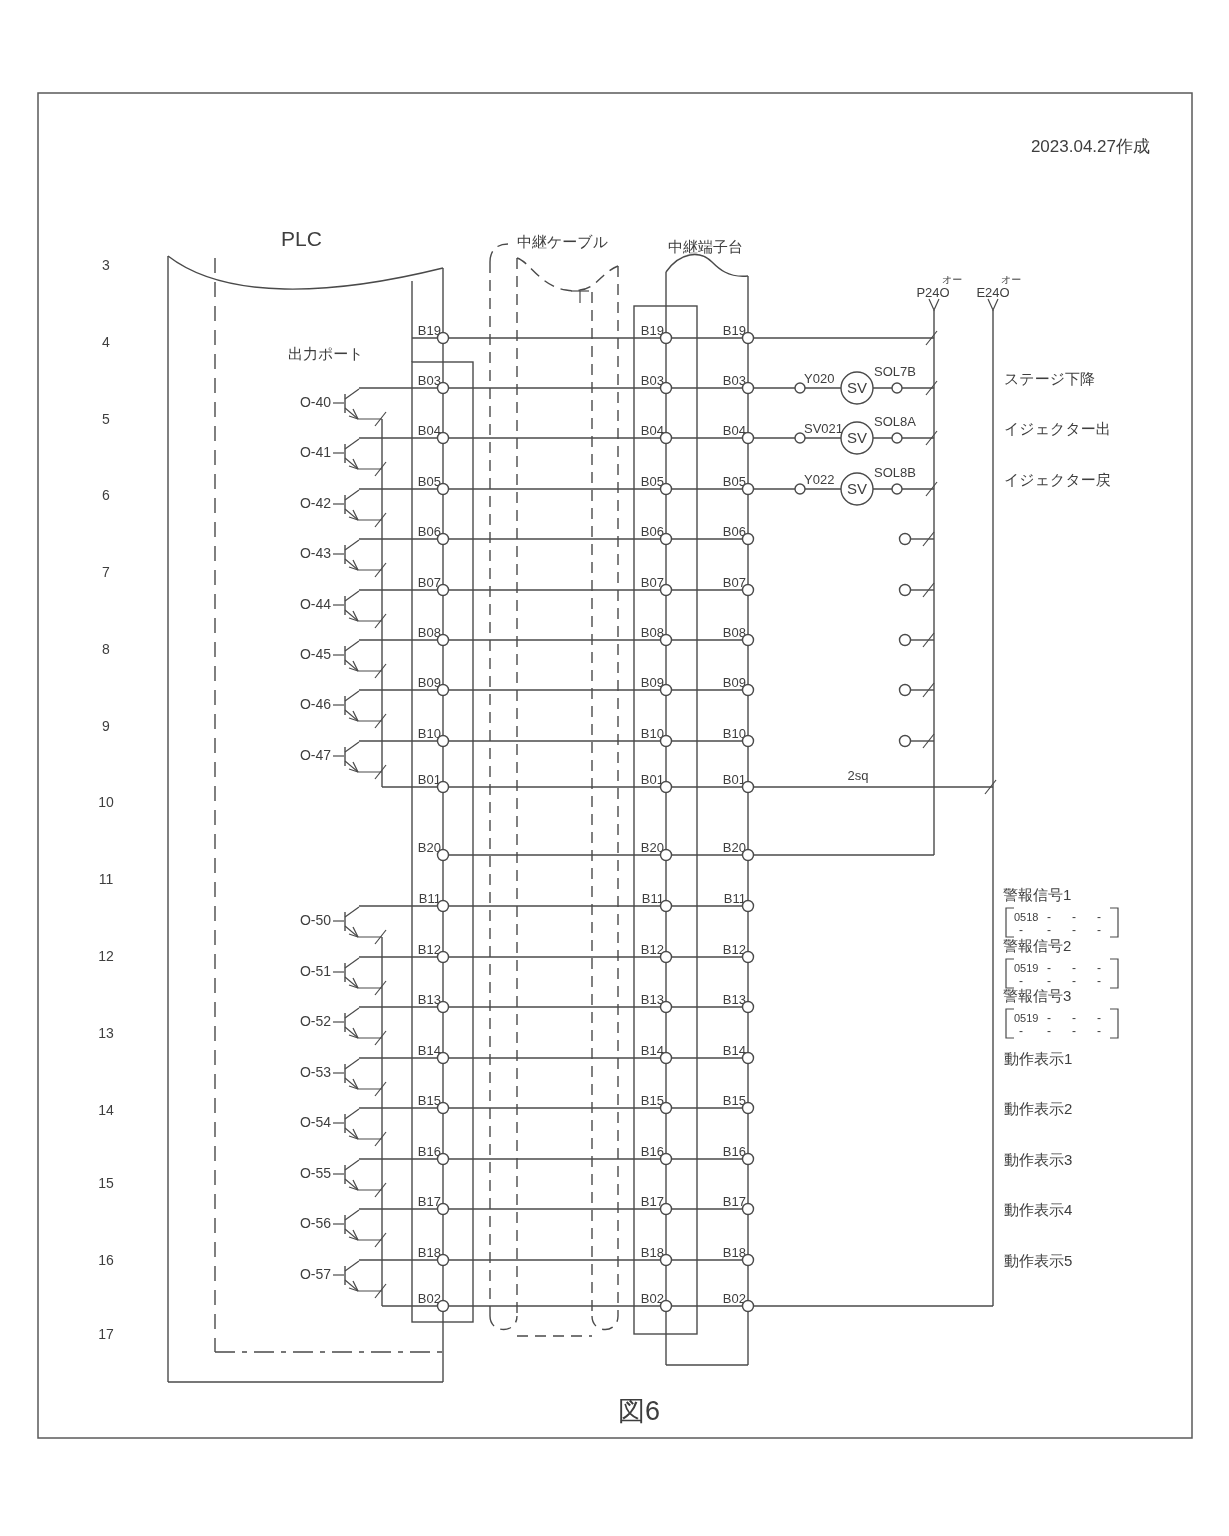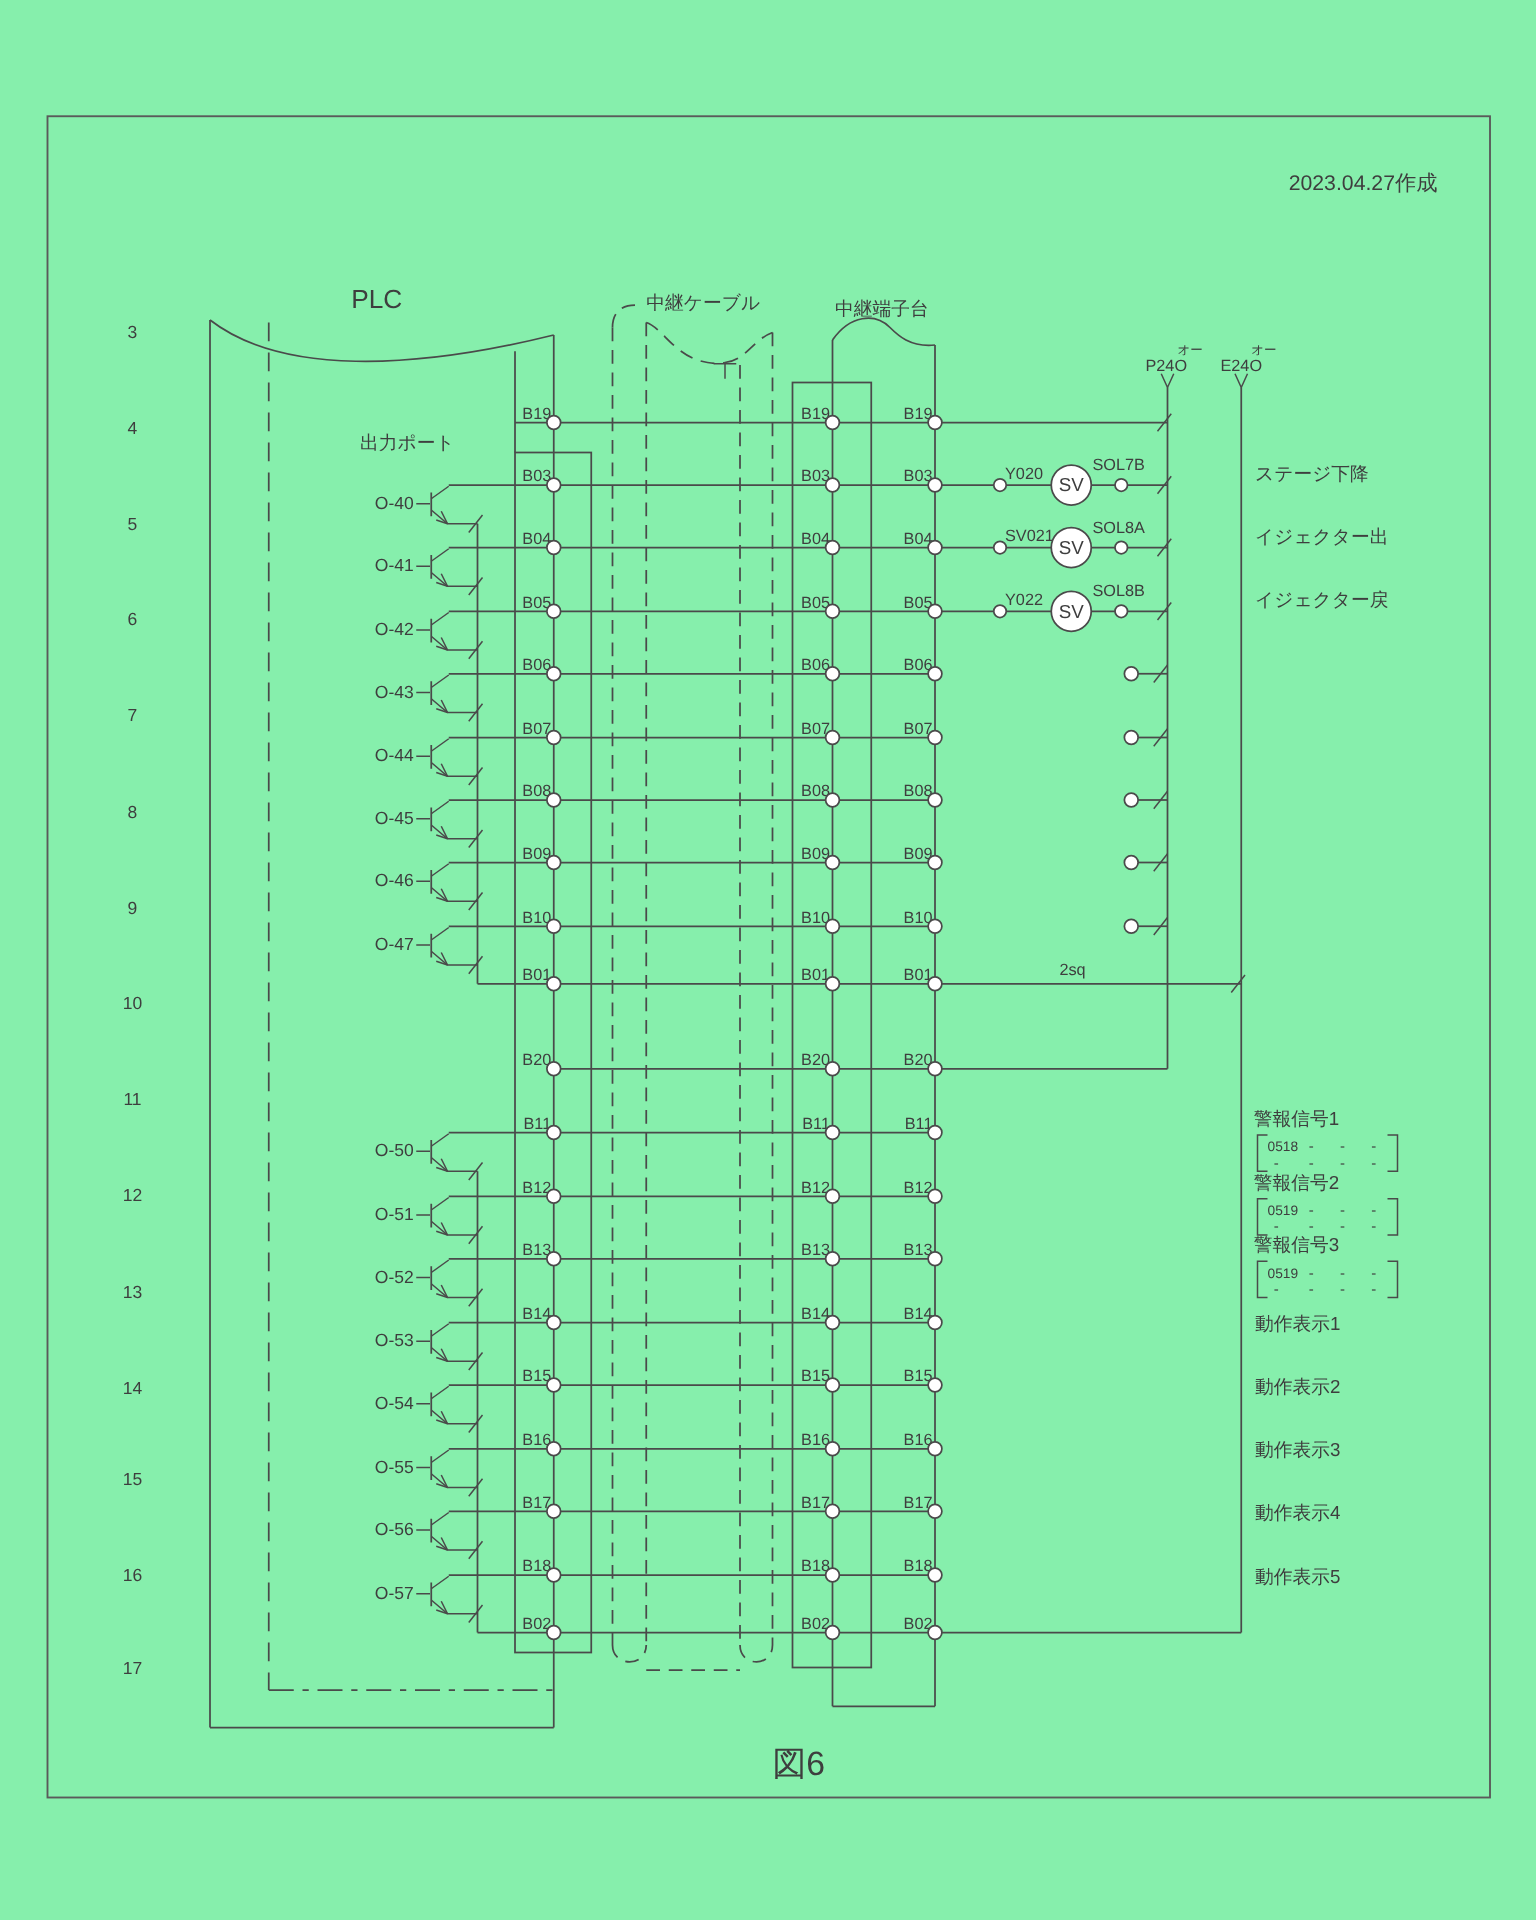--- a/index.html
+++ b/index.html
@@ -1,16 +1,16 @@
 <!DOCTYPE html>
 <html><head>
 <meta charset="utf-8">
 <style>
   html,body{margin:0;padding:0;background:#e8e8e8;}
-  #page{position:relative;width:1229px;height:1536px;background:#86efac;margin:0 auto;}
+  #page{position:relative;width:1229px;height:1536px;background:#ffffff;margin:0 auto;}
   svg{position:absolute;left:0;top:0;}
   svg text{font-family:"Liberation Sans","DejaVu Sans",sans-serif;fill:#3e3e3e;}
   .ln{stroke:#4a4a4a;stroke-width:1.4;fill:none;}
   .thin{stroke:#4a4a4a;stroke-width:1.2;fill:none;}
   .dash{stroke-dasharray:11 7;}
   .dash2{stroke-dasharray:15 9;}
   .chain{stroke-dasharray:20 7 5 7;}
   .node{fill:#ffffff;stroke:#4a4a4a;stroke-width:1.4;}
   .border{stroke:#5a5a5a;stroke-width:1.5;fill:none;}
 </style>

